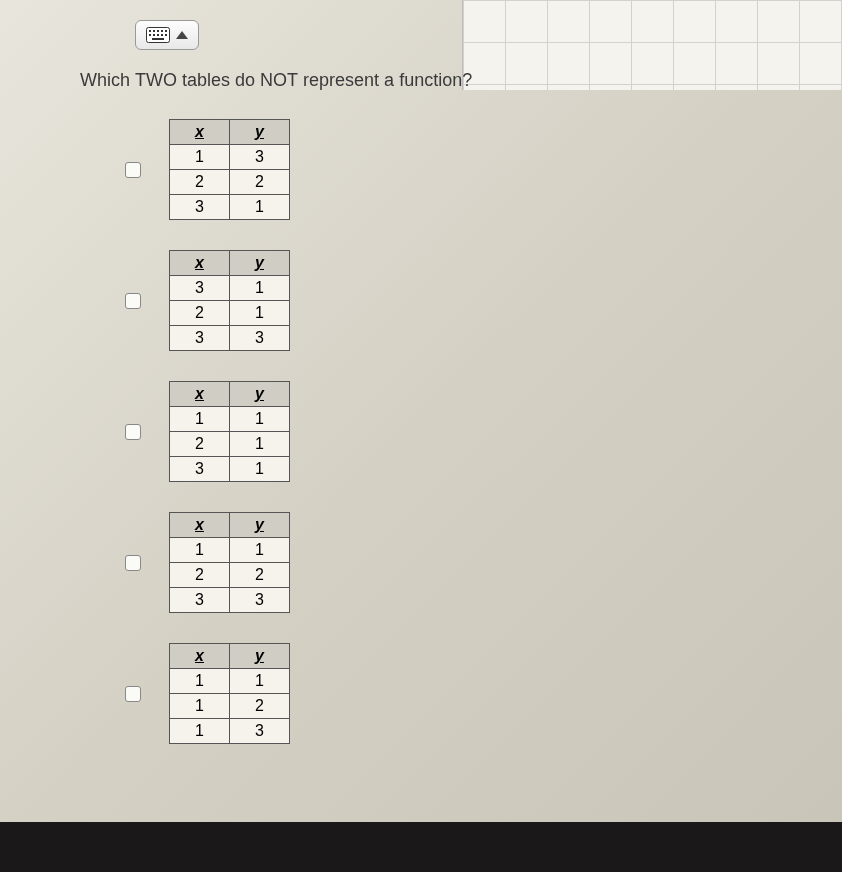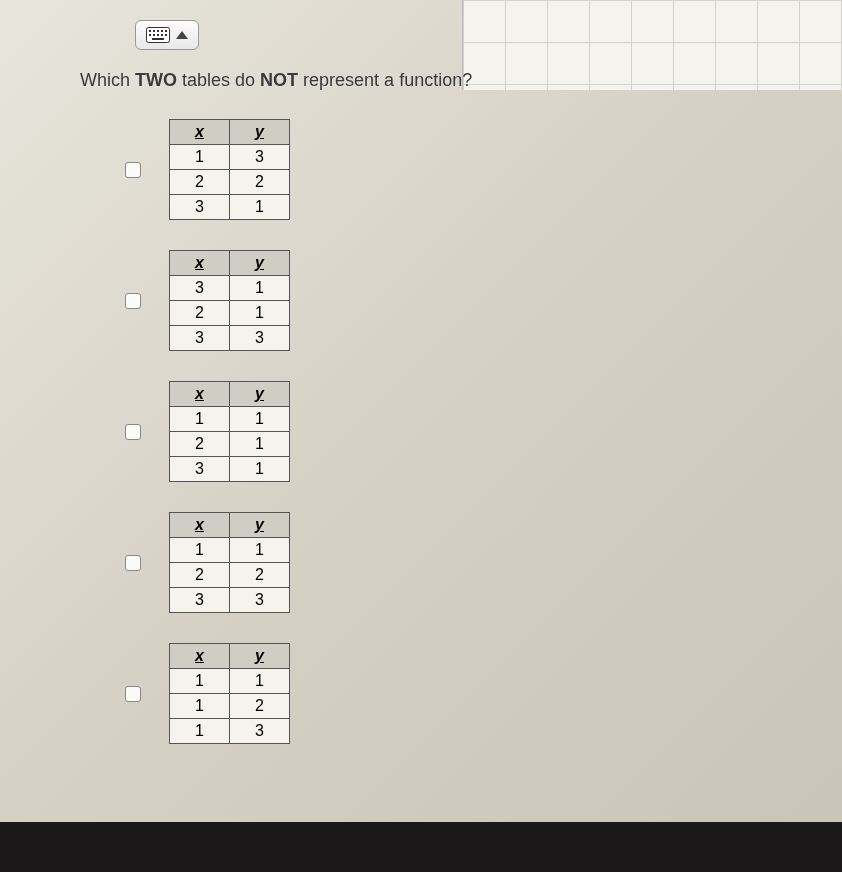--- a/index.html
+++ b/index.html
@@ -62,21 +62,21 @@
       border-right: 6px solid transparent;
       border-bottom: 8px solid #444;
     }
     .question-text {
       font-size: 18px;
       color: #3a3a3a;
       margin-bottom: 28px;
       font-weight: 500;
     }
     .question-text .bold {
-      font-weight: bold;
+      font-weight: normal;
     }
     .option-row {
       display: flex;
       align-items: center;
       gap: 28px;
       margin-bottom: 30px;
       margin-left: 45px;
     }
     .checkbox {
       width: 16px;

